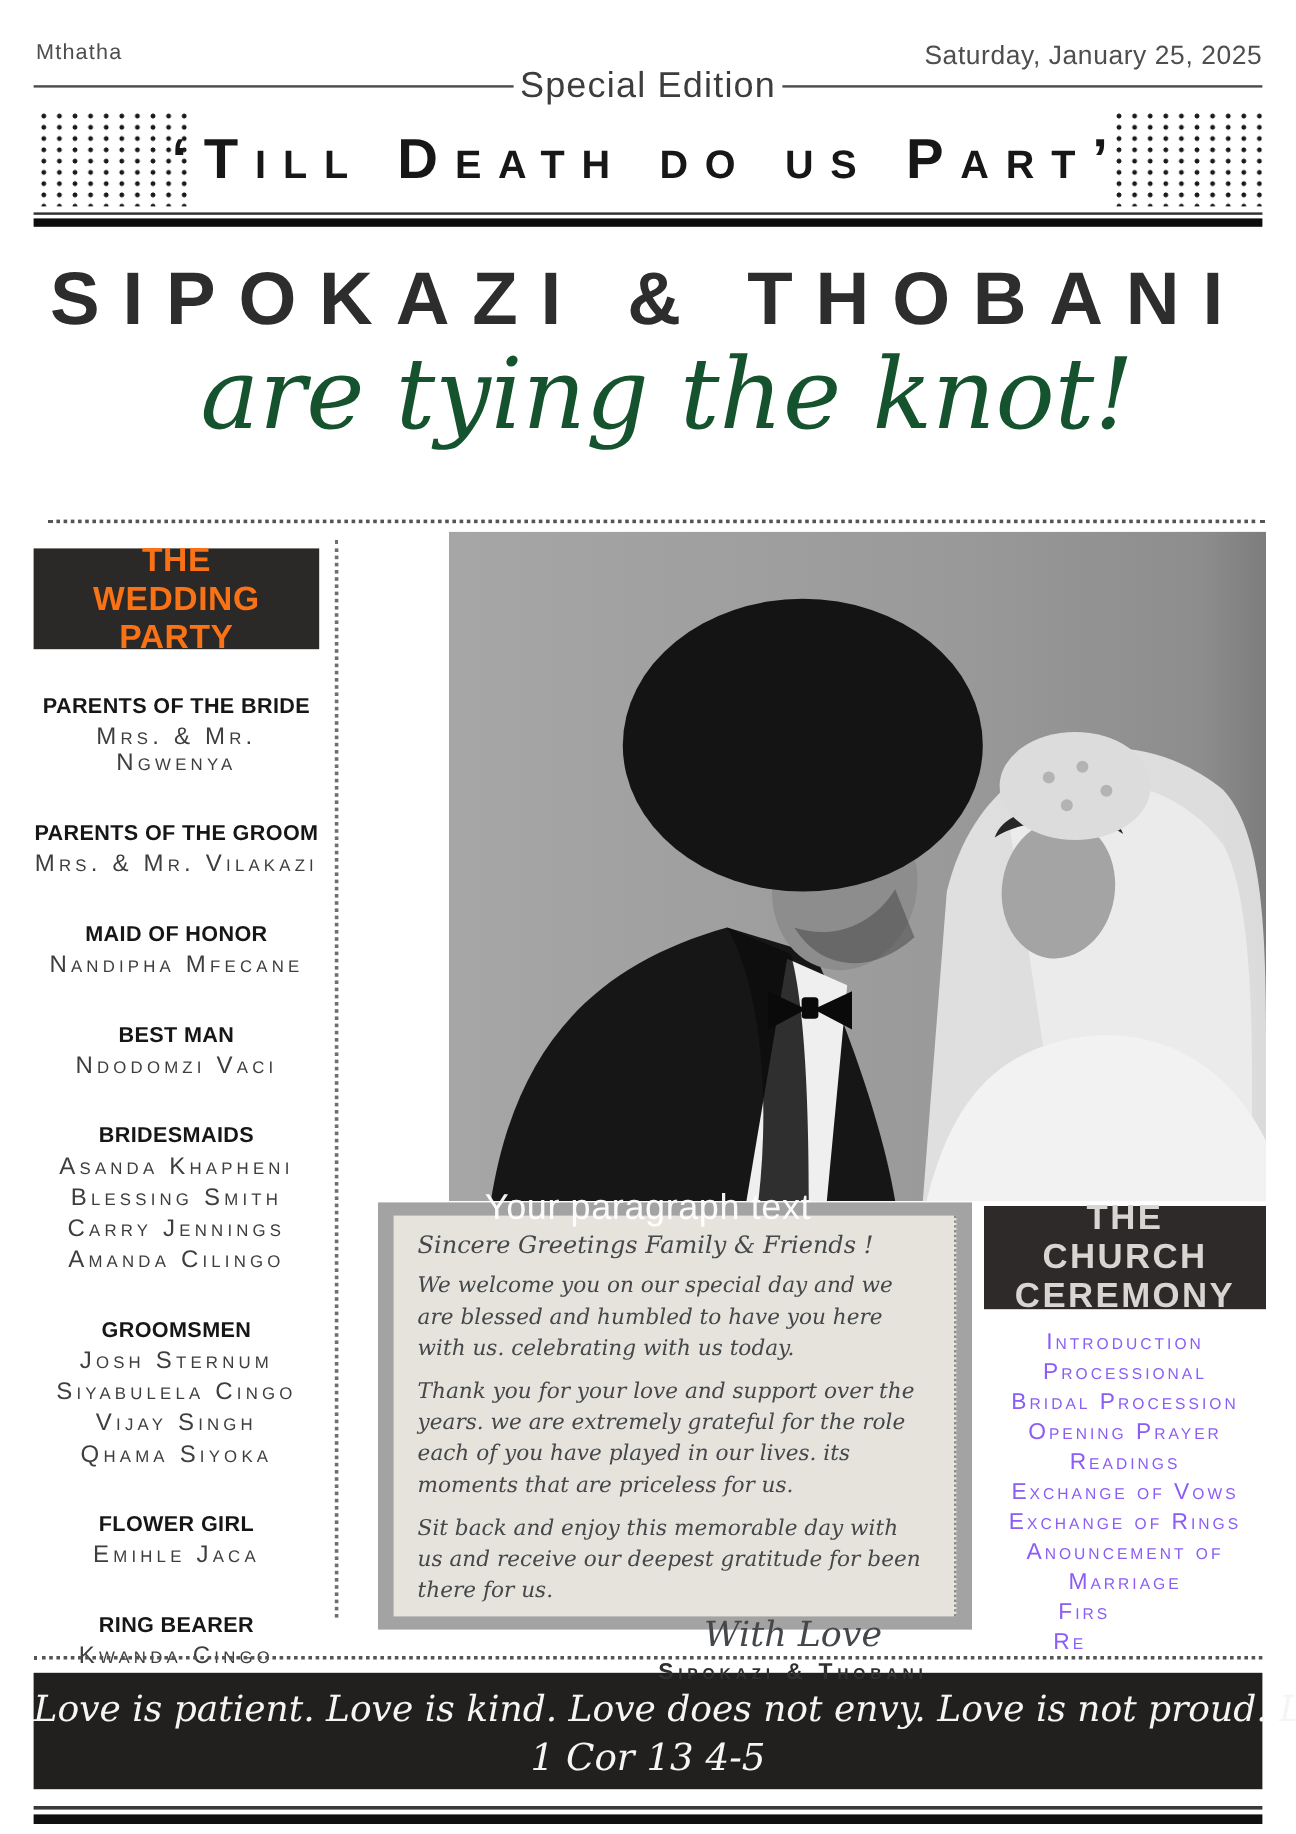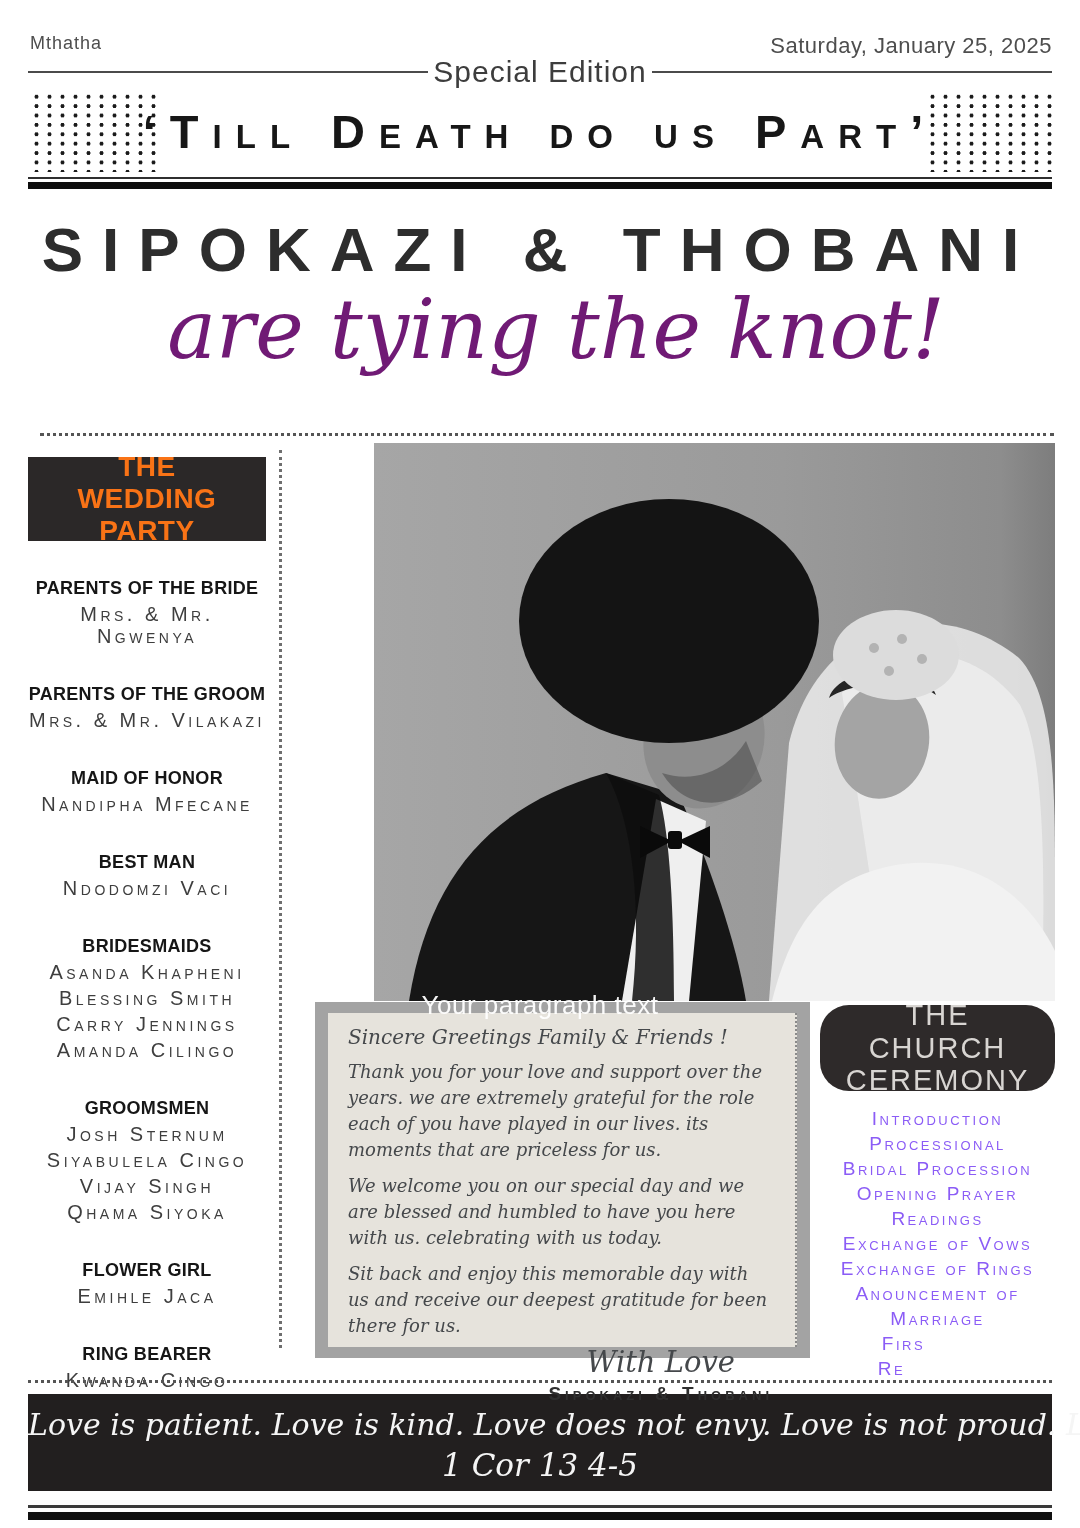--- a/index.html
+++ b/index.html
@@ -23,56 +23,56 @@
           display: flex; align-items: center; justify-content: center;
           font-variant: small-caps; font-size: 47px; letter-spacing: 14px;
           color: #171717; font-weight: 600; white-space: nowrap; }
   .rule-thin-top  { position: absolute; left: 28px; right: 28px; top: 177px; height: 2px; background: #2f2f2f; }
   .rule-thick-top { position: absolute; left: 28px; right: 28px; top: 182px; height: 7px; background: #0d0d0d; }
 
   
   .headline { position: absolute; left: 0; right: 0; top: 214px; text-align: center;
           font-size: 62px; letter-spacing: 19px; color: #2d2d2d; font-weight: 700; white-space: nowrap; }
   .headline-script { position: absolute; left: 0; right: 0; top: 282px; text-align: center;
-          font-size: 82px; font-style: italic; font-family: "DejaVu Serif", serif; color: #701a75; padding-left: 32px; }
+          font-size: 82px; font-style: italic; font-family: "DejaVu Serif", serif; color: #14532d; padding-left: 32px; }
 
   .rule-dotted-mid { position: absolute; left: 40px; right: 26px; top: 433px; border-top: 3px dotted #555; }
 
   
   .sidebar { position: absolute; left: 28px; top: 457px; width: 238px; text-align: center; }
   .wp-box { background: #2b2828; color: #f97316; height: 84px; display: flex; align-items: center; justify-content: center;
           font-weight: 700; font-size: 28px; line-height: 1.15; padding: 0 26px; letter-spacing: .5px; }
   .wp-group { margin-top: 37px; }
   .wp-group:first-of-type { margin-top: 44px; }
   .wp-role { font-size: 18px; font-weight: 700; color: #161616; letter-spacing: .3px; }
   .wp-name { font-size: 20px; font-variant: small-caps; letter-spacing: 3.5px; color: #3e3e3e;
           margin-top: 4px; line-height: 22px; }
   .v-divider { position: absolute; left: 279px; top: 450px; height: 898px; border-left: 3px dotted #6e6e6e; }
 
   
   .photo { position: absolute; left: 374px; top: 443px; width: 681px; height: 558px; overflow: hidden; }
   .photo svg { display: block; width: 100%; height: 100%; }
   .photo-overlay-text { position: absolute; left: 0; right: 0; top: 990px; text-align: center;
-          font-size: 26px; color: rgba(255,255,255,.95); z-index: 6; letter-spacing: .5px; }
+          font-size: 30px; color: rgba(255,255,255,.95); z-index: 6; letter-spacing: .5px; }
 
   
   .letter { position: absolute; left: 315px; top: 1002px; width: 495px; height: 356px;
           background: #a3a3a3; padding: 11px 13px; z-index: 4; }
   .letter-paper { width: 100%; height: 100%; background: #e6e3dc; border-right: 2px dotted #8a8a8a;
           padding: 12px 22px 8px 20px; font-family: "DejaVu Serif", serif; font-style: italic; color: #45484b; }
   .letter-greeting { font-size: 20px; }
   .letter-paper p { font-size: 18px; line-height: 26px; margin-top: 10px; }
   .letter-signoff { font-size: 29px; text-align: right; padding-right: 38px; margin-top: 6px; }
   .letter-signature { font-family: "Liberation Sans", sans-serif; font-style: normal; font-variant: small-caps;
           font-weight: 700; font-size: 19px; letter-spacing: 4px; color: #2f2f2f; text-align: right; margin-top: 4px; }
 
   
   .ceremony { position: absolute; left: 820px; top: 1005px; width: 235px; text-align: center; }
   .cc-box { background: #2e2a2a; color: #d8d5d2; height: 86px; display: flex; align-items: center; justify-content: center;
-          font-size: 29px; letter-spacing: 2px; line-height: 1.12; padding: 0 14px; font-weight: 400; border-radius: 29px; }
+          font-size: 29px; letter-spacing: 2px; line-height: 1.12; padding: 0 14px; font-weight: 700; }
   .cc-list { margin-top: 15px; }
   .cc-item { font-size: 19px; font-variant: small-caps; letter-spacing: 2.5px; color: #8b5cf6; line-height: 25px; }
   .cc-item:nth-child(9)  { transform: translateX(-34px); }
   .cc-item:nth-child(10) { transform: translateX(-46px); }
 
   
   .rule-dotted-bottom { position: absolute; left: 28px; right: 28px; top: 1380px; border-top: 3px dotted #555; }
   .footer-bar { position: absolute; left: 28px; right: 28px; top: 1394px; height: 97px; background: #221f1f;
           color: #f5f5f5; text-align: center; font-family: "DejaVu Serif", serif; font-style: italic; z-index: 3; }
   .footer-quote { font-size: 30px; padding-top: 13px; white-space: nowrap; }
@@ -197,22 +197,22 @@
       <path d="M298,398 l-32,-15 0,32 z" fill="#0a0a0a"></path>
       <path d="M304,398 l32,-15 0,32 z" fill="#0a0a0a"></path>
       <rect x="294" y="388" width="14" height="18" rx="3" fill="#0a0a0a"></rect>
     </svg>
   </div>
   <div class="photo-overlay-text">Your paragraph text</div>
 
   <div class="letter">
     <div class="letter-paper">
       <div class="letter-greeting">Sincere Greetings Family &amp; Friends !</div>
+      <p>We welcome you on our special day and we are blessed and humbled to have you here with us. celebrating with us today.</p>
       <p>Thank you for your love and support over the years. we are extremely grateful for the role each of you have played in our lives. its moments that are priceless for us.</p>
-      <p>We welcome you on our special day and we are blessed and humbled to have you here with us. celebrating with us today.</p>
       <p>Sit back and enjoy this memorable day with us and receive our deepest gratitude for been there for us.</p>
       <div class="letter-signoff">With Love</div>
       <div class="letter-signature">Sipokazi &amp; Thobani</div>
     </div>
   </div>
 
   <div class="ceremony">
     <div class="cc-box">THE CHURCH CEREMONY</div>
     <div class="cc-list">
       <div class="cc-item">Introduction</div>

